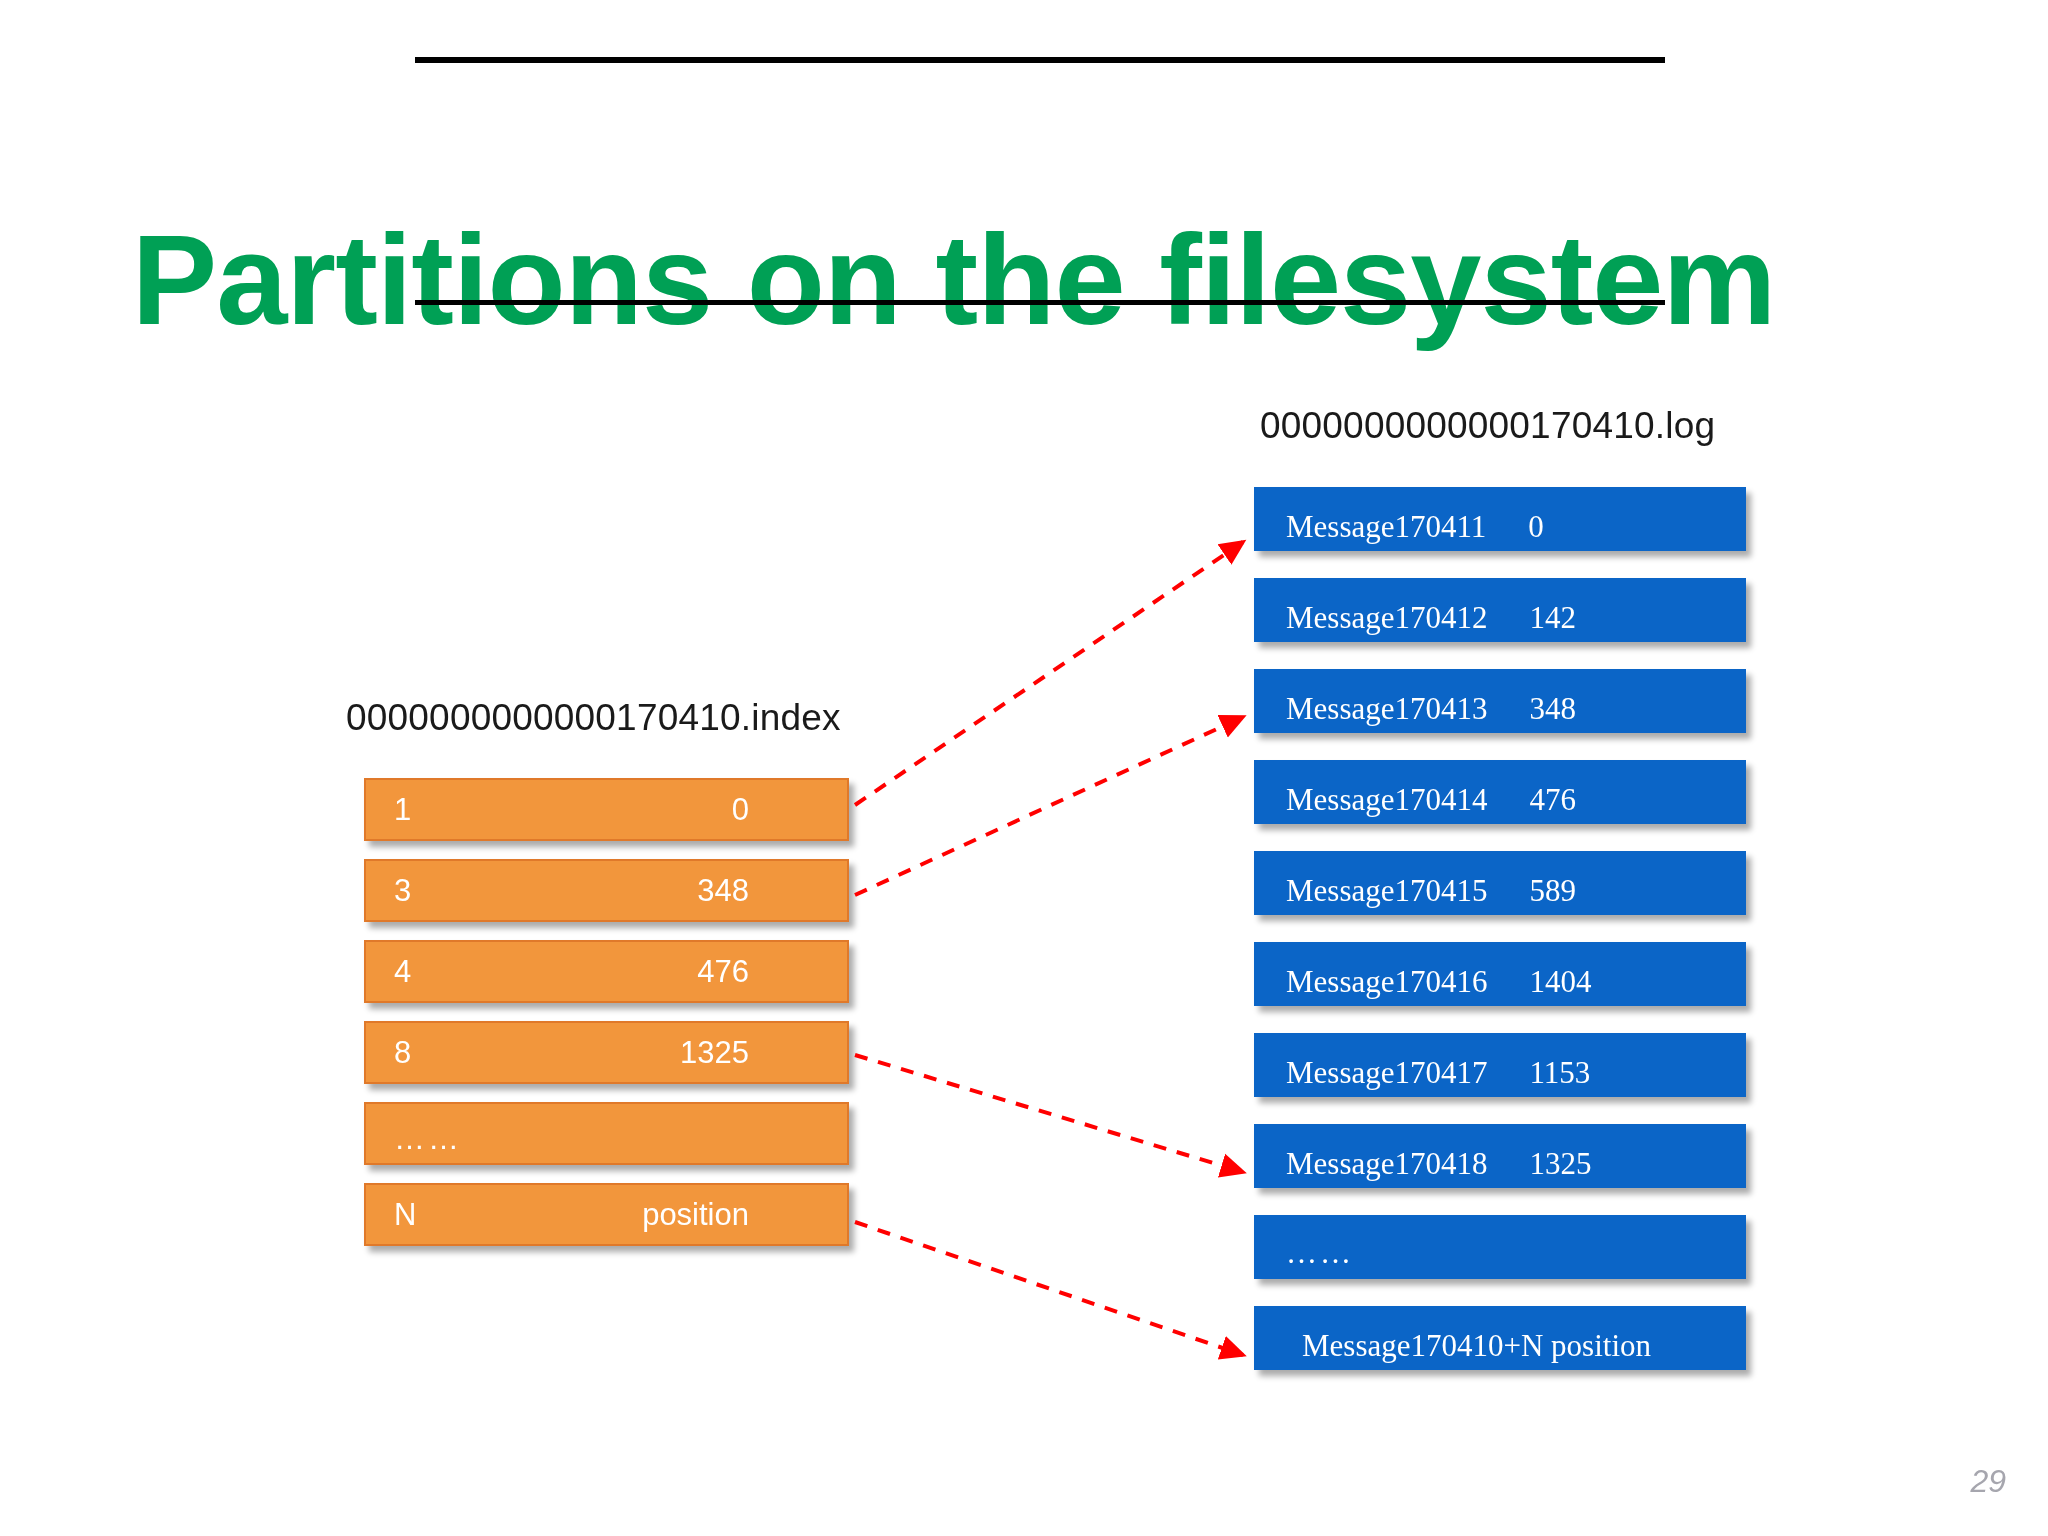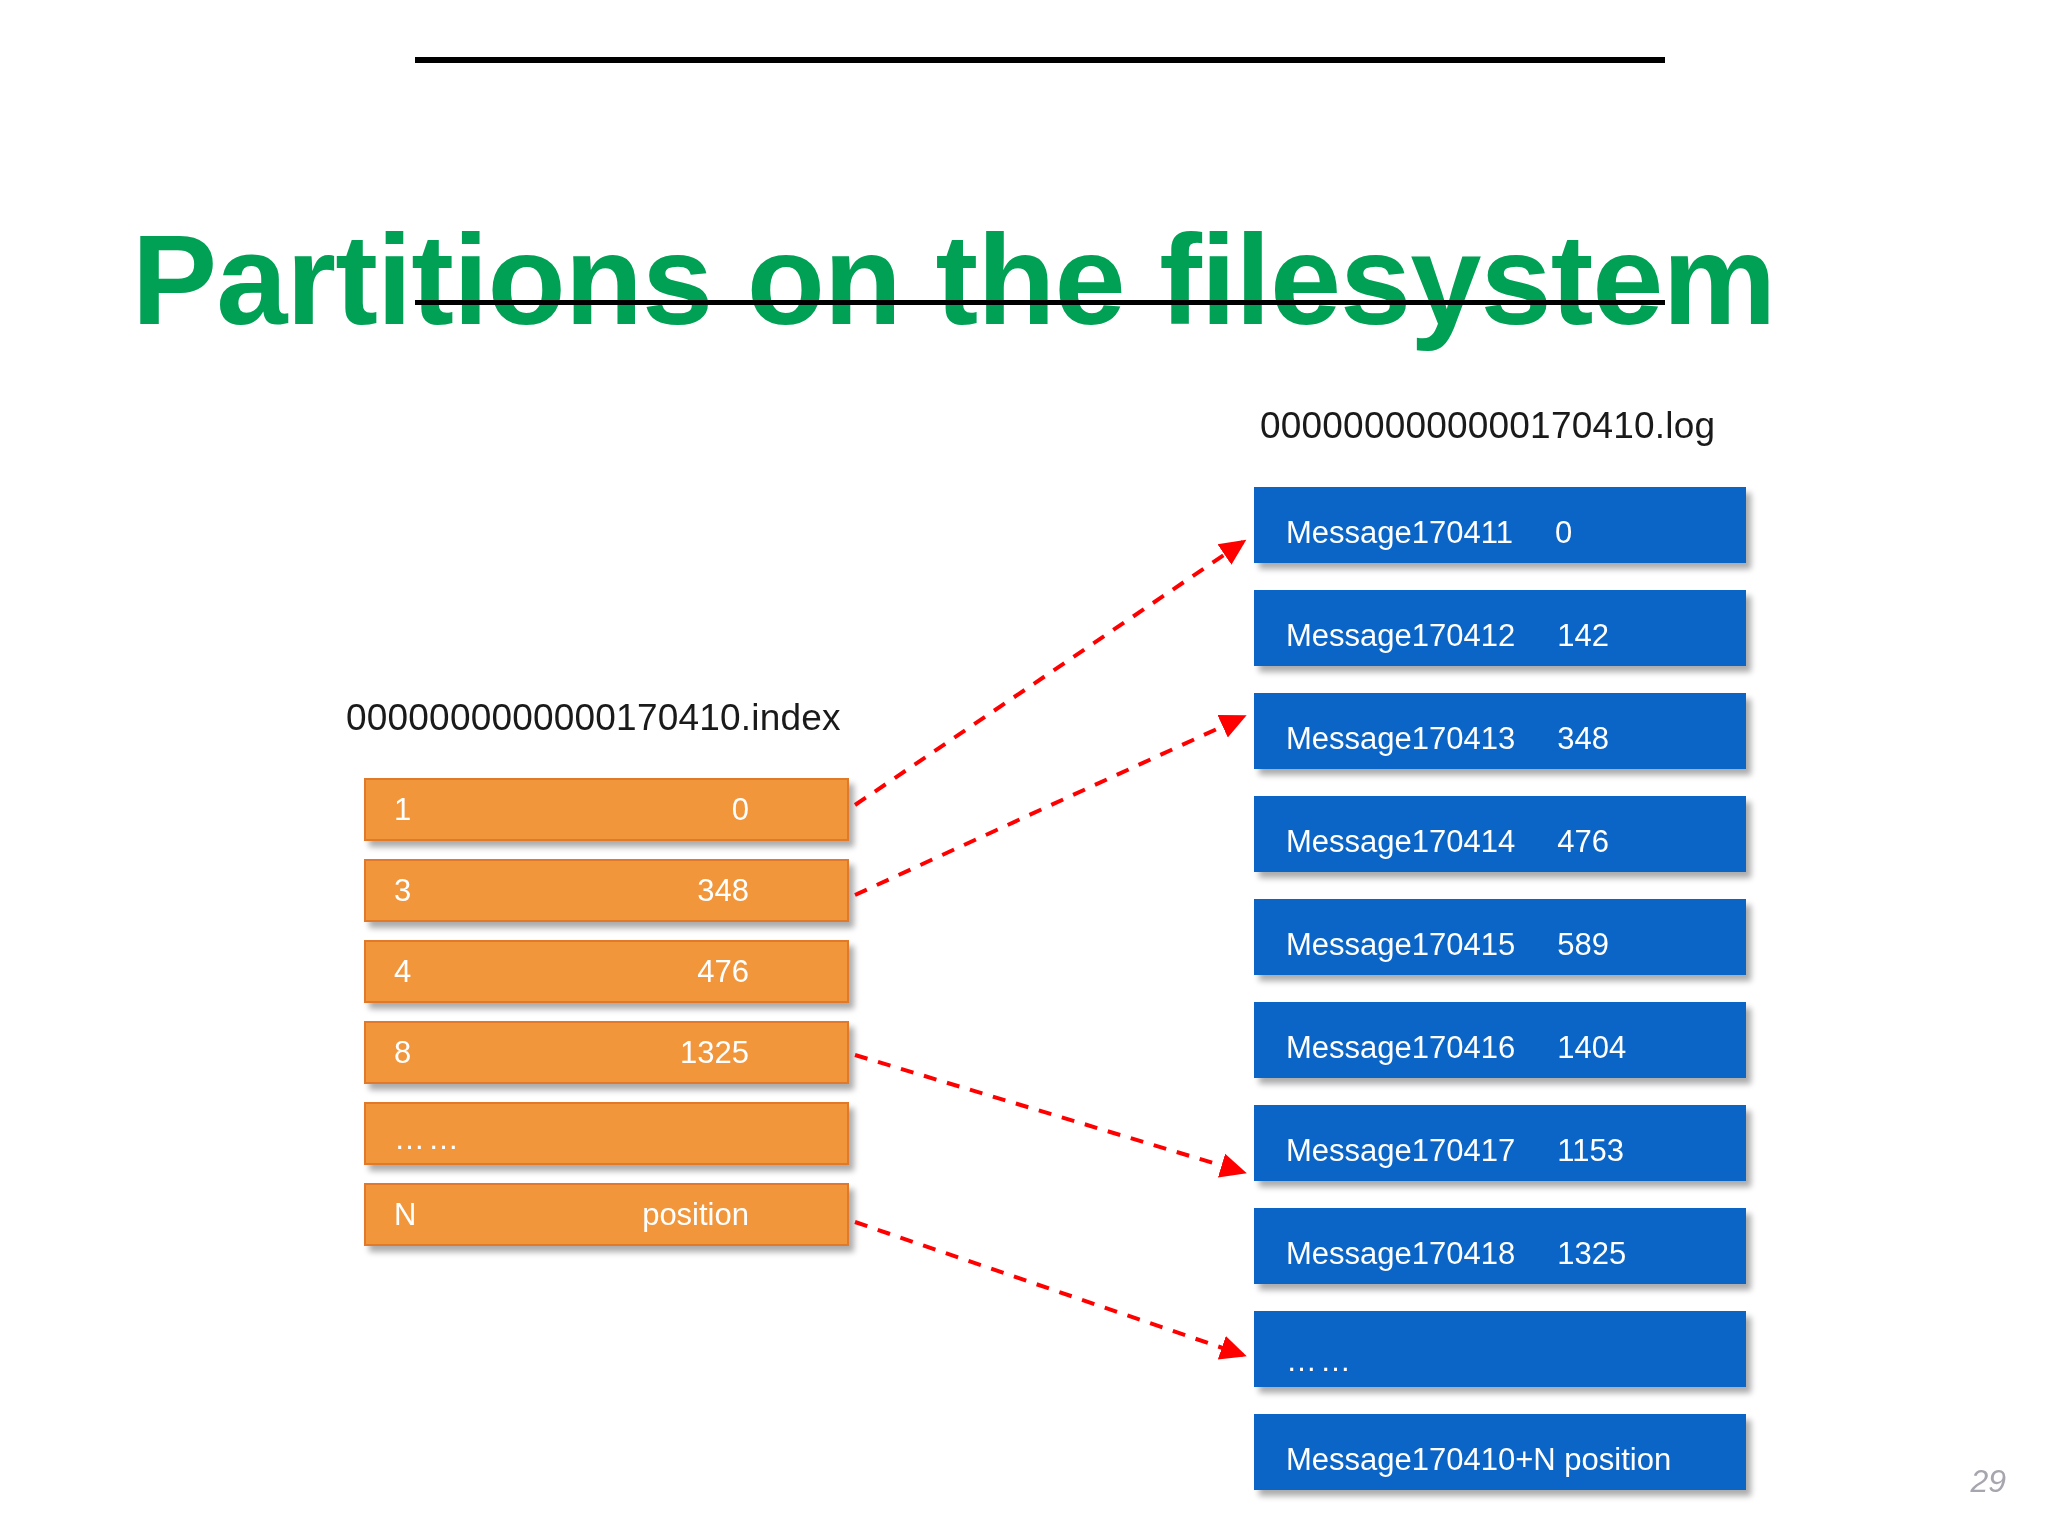--- a/index.html
+++ b/index.html
@@ -105,39 +105,40 @@
     top: 405px;
   }
   #log-stack {
     left: 1254px;
     top: 487px;
     width: 492px;
   }
   .log-row {
     position: relative;
     box-sizing: border-box;
-    height: 76px;
+    height: 64px;
     margin-bottom: 27px;
     background: #0B65C7;
     box-shadow: 5px 6px 6px rgba(0,0,0,0.33);
     display: flex;
     align-items: center;
     padding: 16px 20px 0 32px;
     color: #ffffff;
     font-size: 31px;
     white-space: nowrap;
+    font-family: Liberation Serif, serif;
   }
   .log-row .name {
     flex: 0 0 auto;
   }
   .log-row .val {
     margin-left: 42px;
   }
   .log-row.single .name {
-    margin-left: 0;
+    margin-left: 16px;
   }
   .log-row.ellipsis {
     align-items: flex-end;
     padding-bottom: 8px;
     letter-spacing: 3px;
   }
 
   
   #arrow-layer {
     position: absolute;

